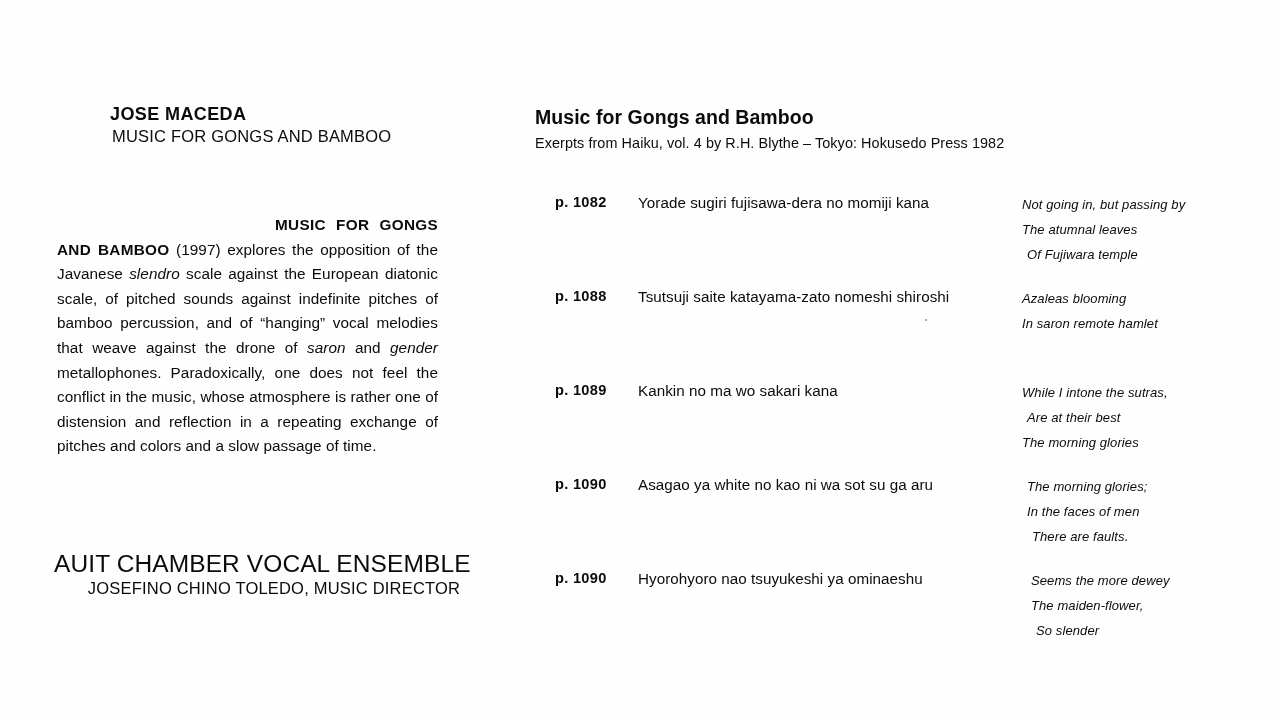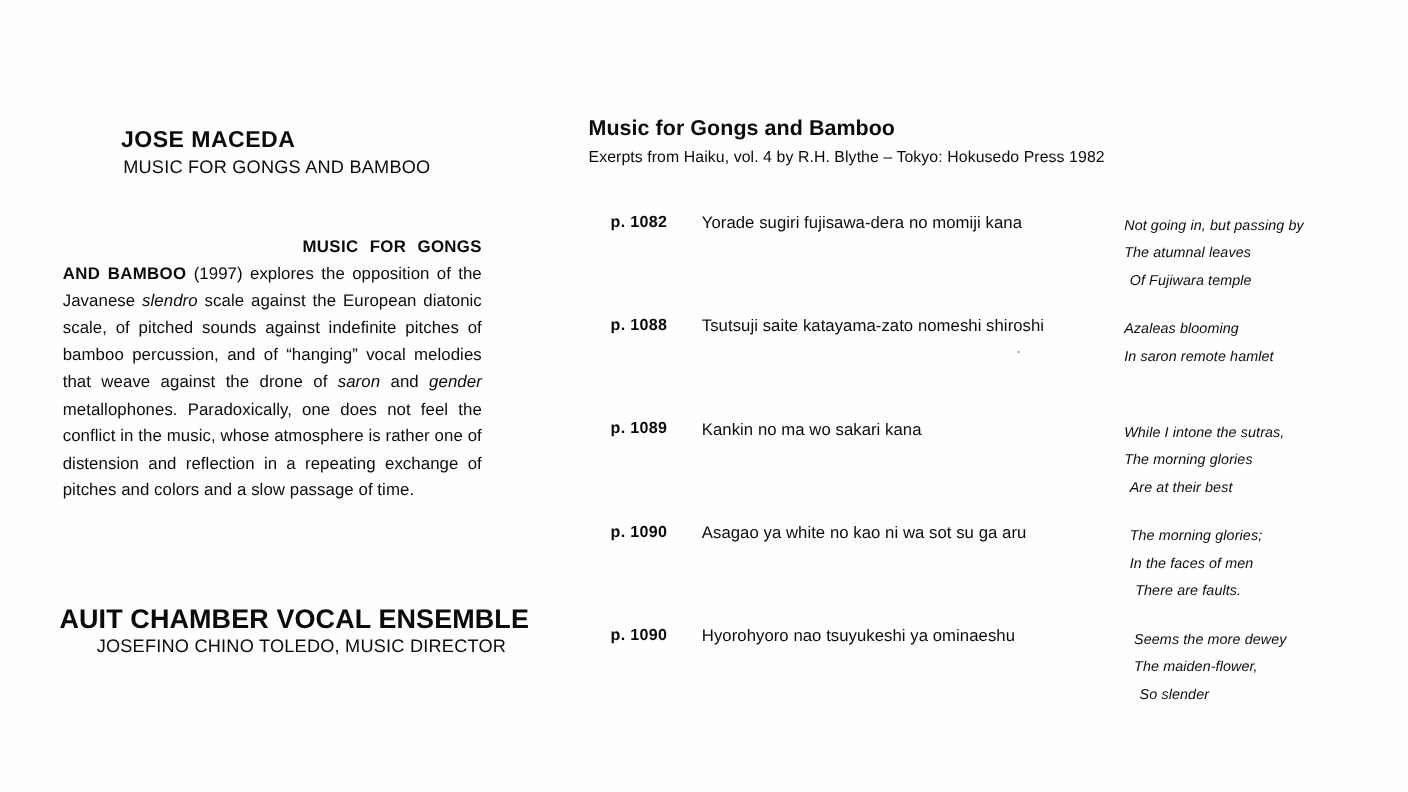--- a/index.html
+++ b/index.html
@@ -26,25 +26,25 @@
 
   
   .left-col {
     position: absolute;
     left: 57px;
     top: 100px;
     width: 400px;
   }
 
   .composer-name {
-    font-size: 21px;
+    font-size: 18px;
     font-weight: bold;
     letter-spacing: 0.4px;
     line-height: 1.18;
-    margin: 16px 0 2px 53px;
+    margin: 4px 0 2px 53px;
   }
   .composer-work {
     font-size: 16.5px;
     font-weight: normal;
     letter-spacing: 0.2px;
     line-height: 1.2;
     margin: 0 0 0 55px;
   }
 
   .notes-block {
@@ -76,21 +76,21 @@
   
   .ensemble {
     position: absolute;
     left: 54px;
     top: 550px;
     width: 440px;
   }
   .ensemble-name {
     margin: 0 0 1px 0;
     font-size: 24.5px;
-    font-weight: bold;
+    font-weight: normal;
     letter-spacing: 0.1px;
     line-height: 1.15;
   }
   .ensemble-director {
     margin: 0;
     font-size: 16.5px;
     font-weight: normal;
     letter-spacing: 0.2px;
     line-height: 1.2;
     text-align: center;
@@ -216,22 +216,22 @@
           <div class="haiku-translation">
             <div class="tr-line">Azaleas blooming</div>
             <div class="tr-line">In saron remote hamlet</div>
           </div>
         </div>
         <div class="haiku-row">
           <div class="haiku-page">p. 1089</div>
           <div class="haiku-romaji">Kankin no ma wo sakari kana</div>
           <div class="haiku-translation">
             <div class="tr-line">While I intone the sutras,</div>
+            <div class="tr-line indent-1">Are at their best</div>
             <div class="tr-line">The morning glories</div>
-            <div class="tr-line indent-1">Are at their best</div>
           </div>
         </div>
         <div class="haiku-row">
           <div class="haiku-page">p. 1090</div>
           <div class="haiku-romaji">Asagao ya white no kao ni wa sot su ga aru</div>
           <div class="haiku-translation">
             <div class="tr-line">The morning glories;</div>
             <div class="tr-line">In the faces of men</div>
             <div class="tr-line indent-1">There are faults.</div>
           </div>

